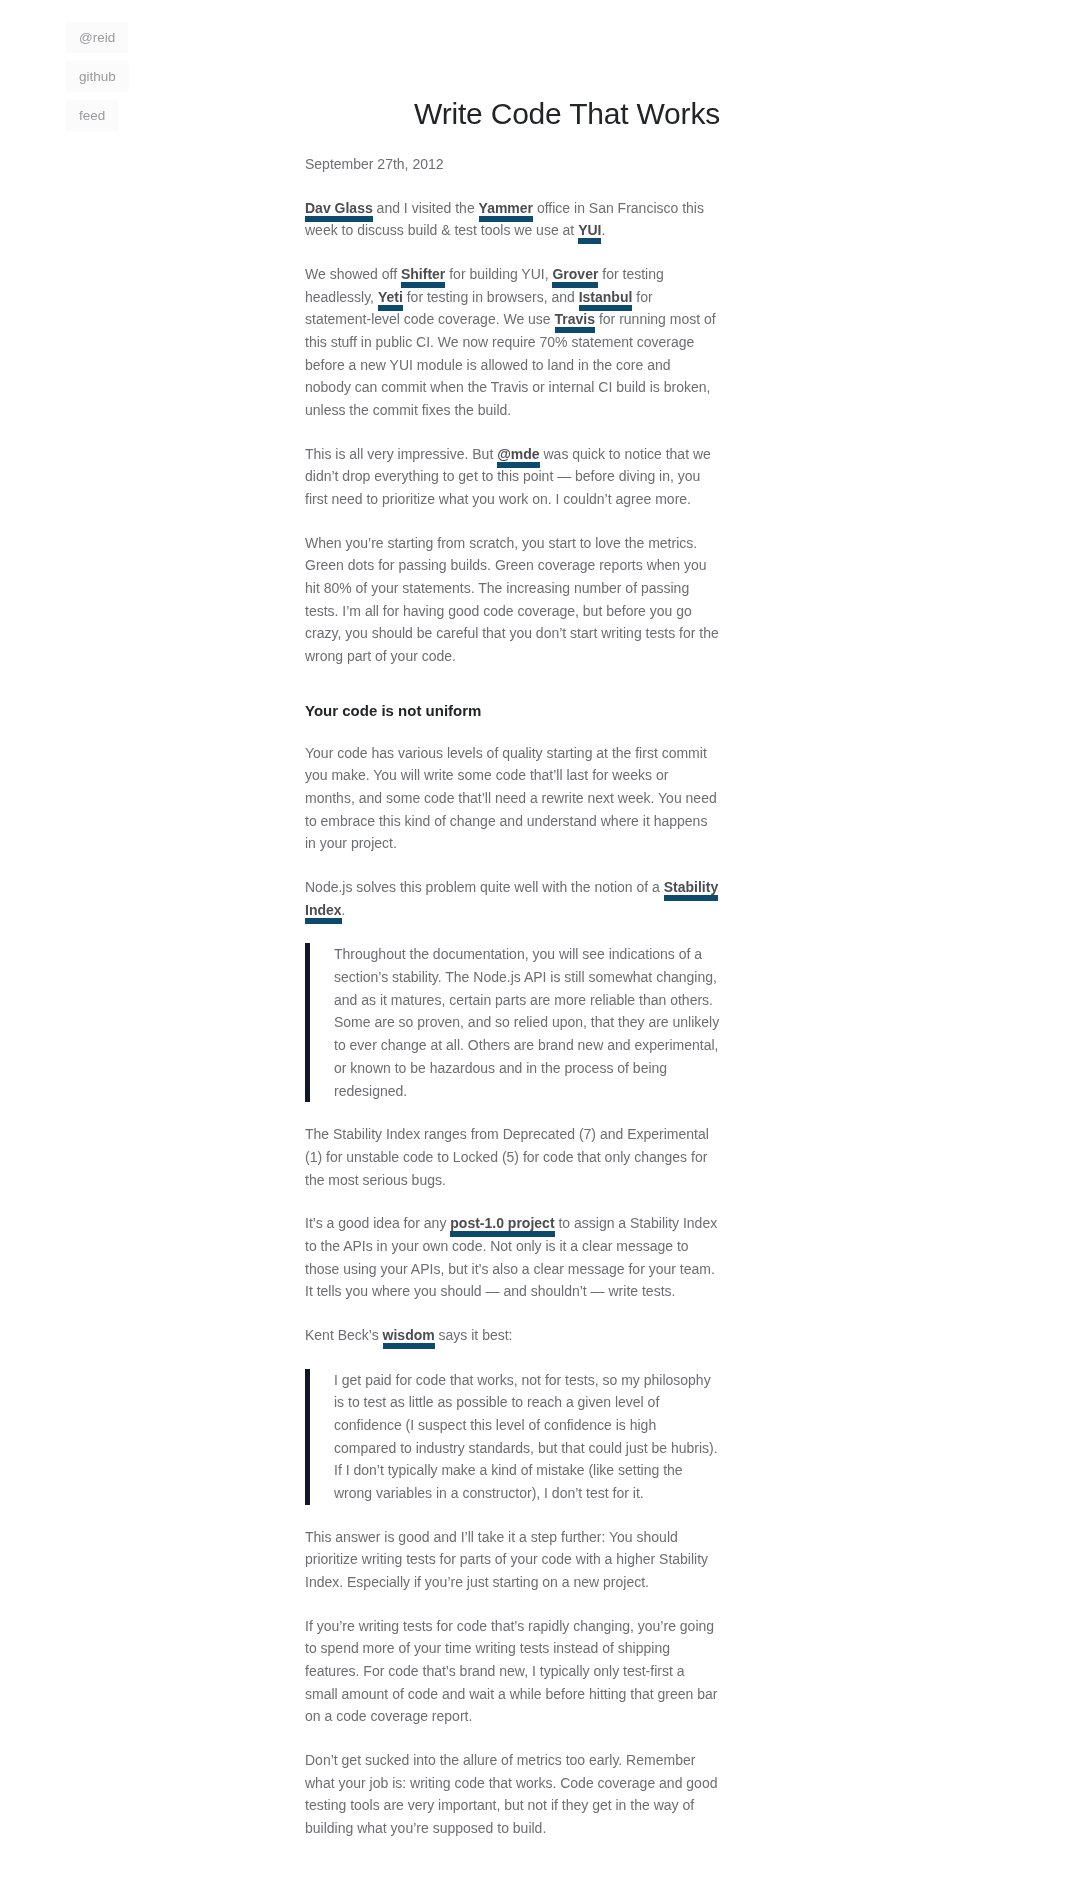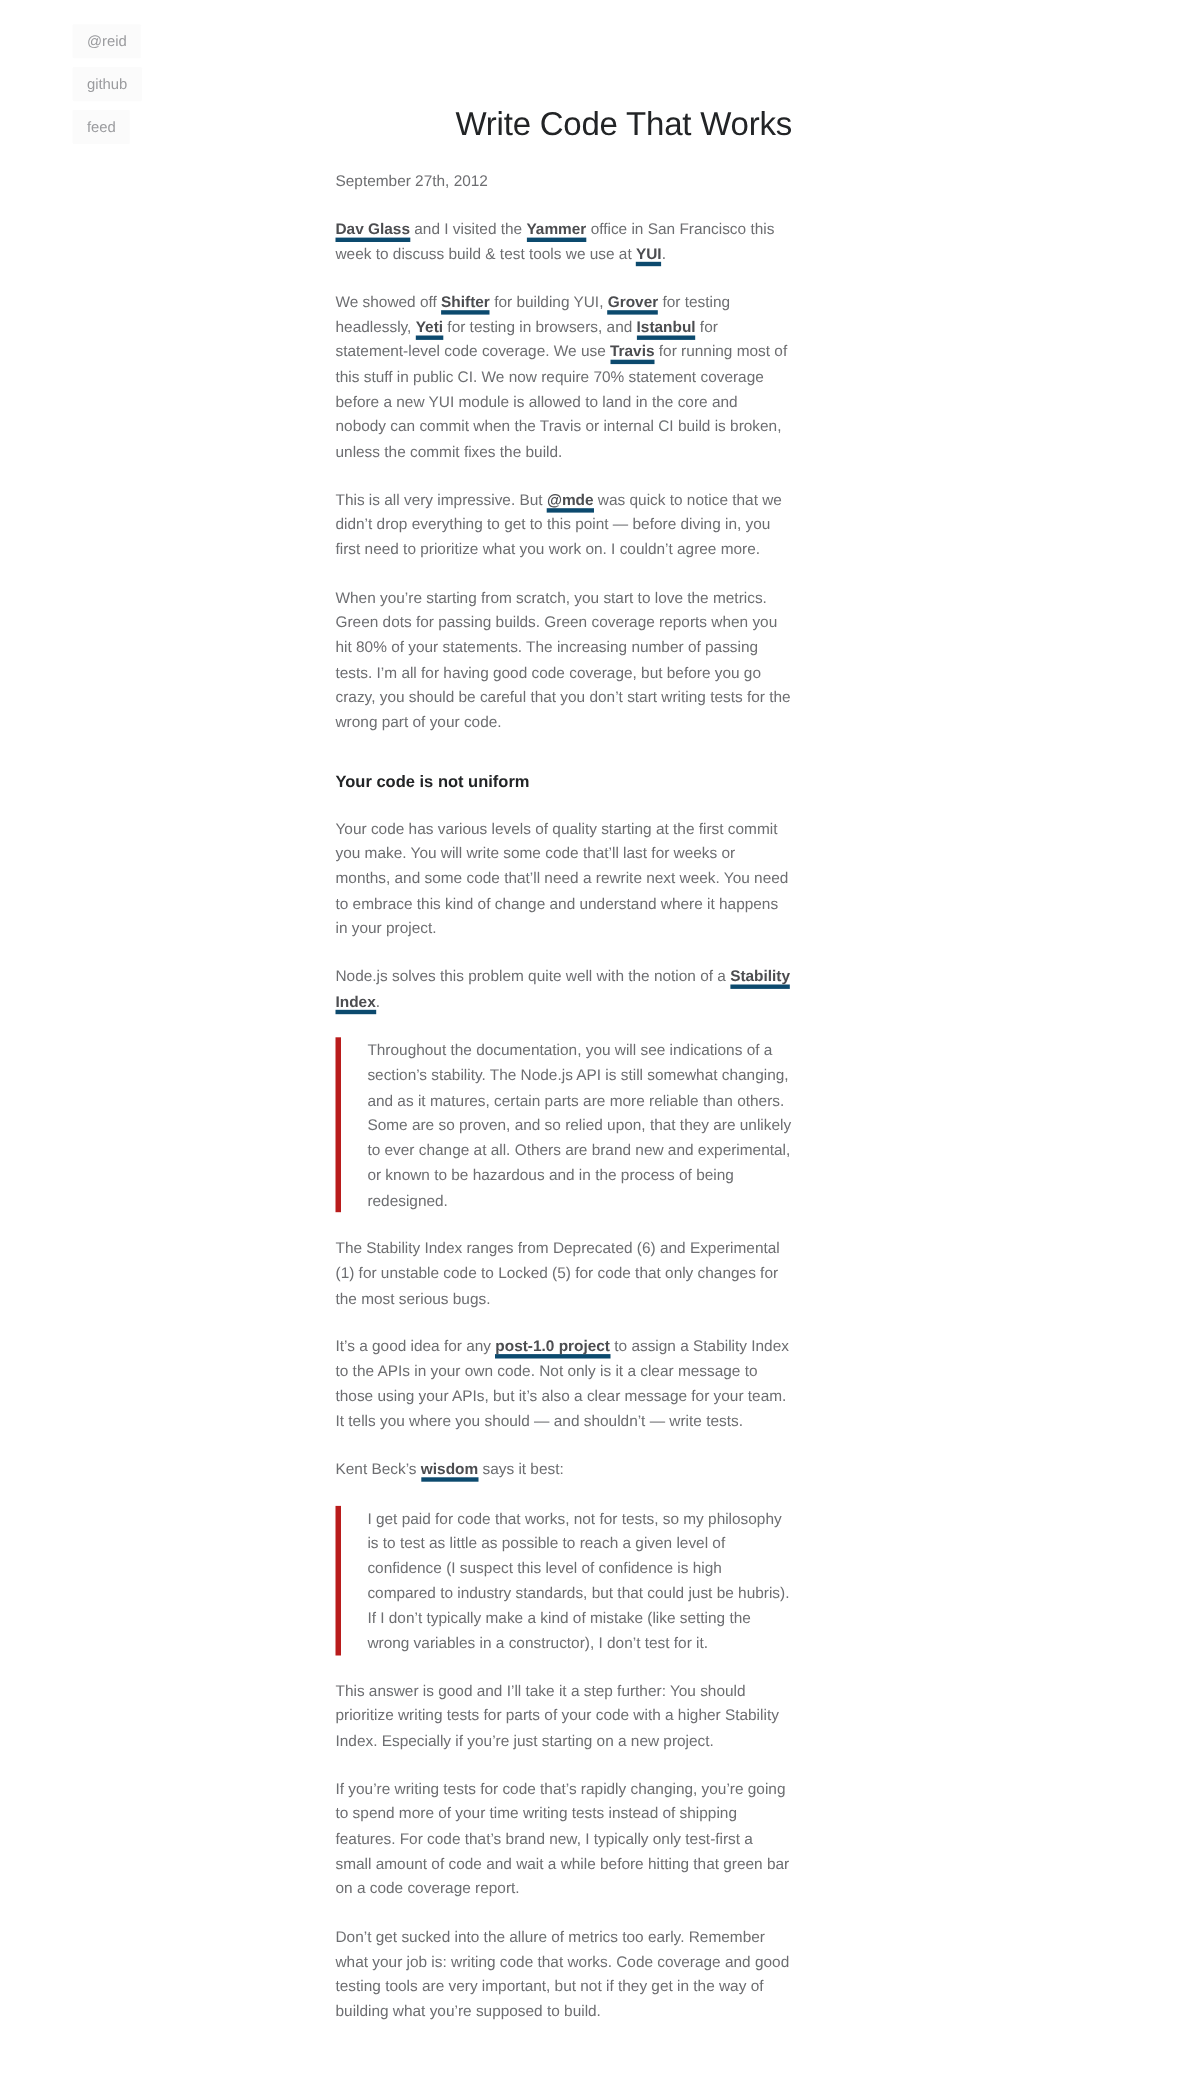--- a/index.html
+++ b/index.html
@@ -92,29 +92,29 @@
     font-size: 15px;
     font-weight: bold;
     color: #222426;
     margin: 32px 0 0 0;
     line-height: 1.4;
   }
 
   .article a {
     color: #4c4d50;
     text-decoration: none;
-    border-bottom: 4px solid #0c4a6e;
+    border-bottom: 6px solid #0c4a6e;
     font-weight: bold;
     padding-bottom: 0px;
   }
 
   blockquote {
     margin: 22px 0 0 0;
     padding: 0 0 0 24px;
-    border-left: 5px solid #b91c1c;
+    border-left: 5px solid #0f172a;
   }
   blockquote p {
     margin: 0;
     font-size: 13.6px;
     line-height: 1.62;
     color: #818284;
   }
 </style>
 </head>
 <body>
@@ -148,21 +148,21 @@
     <h2>Your code is not uniform</h2>
 
     <p>Your code has various levels of quality starting at the first commit you make. You will write some code that’ll last for weeks or months, and some code that’ll need a rewrite next week. You need to embrace this kind of change and understand where it happens in your project.</p>
 
     <p><span>Node.js solves this problem quite well with the notion of a </span><a href="#">Stability Index</a><span>.</span></p>
 
     <blockquote>
       <p>Throughout the documentation, you will see indications of a section’s stability. The Node.js API is still somewhat changing, and as it matures, certain parts are more reliable than others. Some are so proven, and so relied upon, that they are unlikely to ever change at all. Others are brand new and experimental, or known to be hazardous and in the process of being redesigned.</p>
     </blockquote>
 
-    <p>The Stability Index ranges from Deprecated (6) and Experimental (1) for unstable code to Locked (5) for code that only changes for the most serious bugs.</p>
+    <p>The Stability Index ranges from Deprecated (7) and Experimental (1) for unstable code to Locked (5) for code that only changes for the most serious bugs.</p>
 
     <p><span>It’s a good idea for any </span><a href="#">post-1.0 project</a><span> to assign a Stability Index to the APIs in your own code. Not only is it a clear message to those using your APIs, but it’s also a clear message for your team. It tells you where you should — and shouldn’t — write tests.</span></p>
 
 
 
     <p><span>Kent Beck’s </span><a href="#">wisdom</a><span> says it best:</span></p>
 
     <blockquote>
       <p>I get paid for code that works, not for tests, so my philosophy is to test as little as possible to reach a given level of confidence (I suspect this level of confidence is high compared to industry standards, but that could just be hubris). If I don’t typically make a kind of mistake (like setting the wrong variables in a constructor), I don’t test for it.</p>
     </blockquote>

